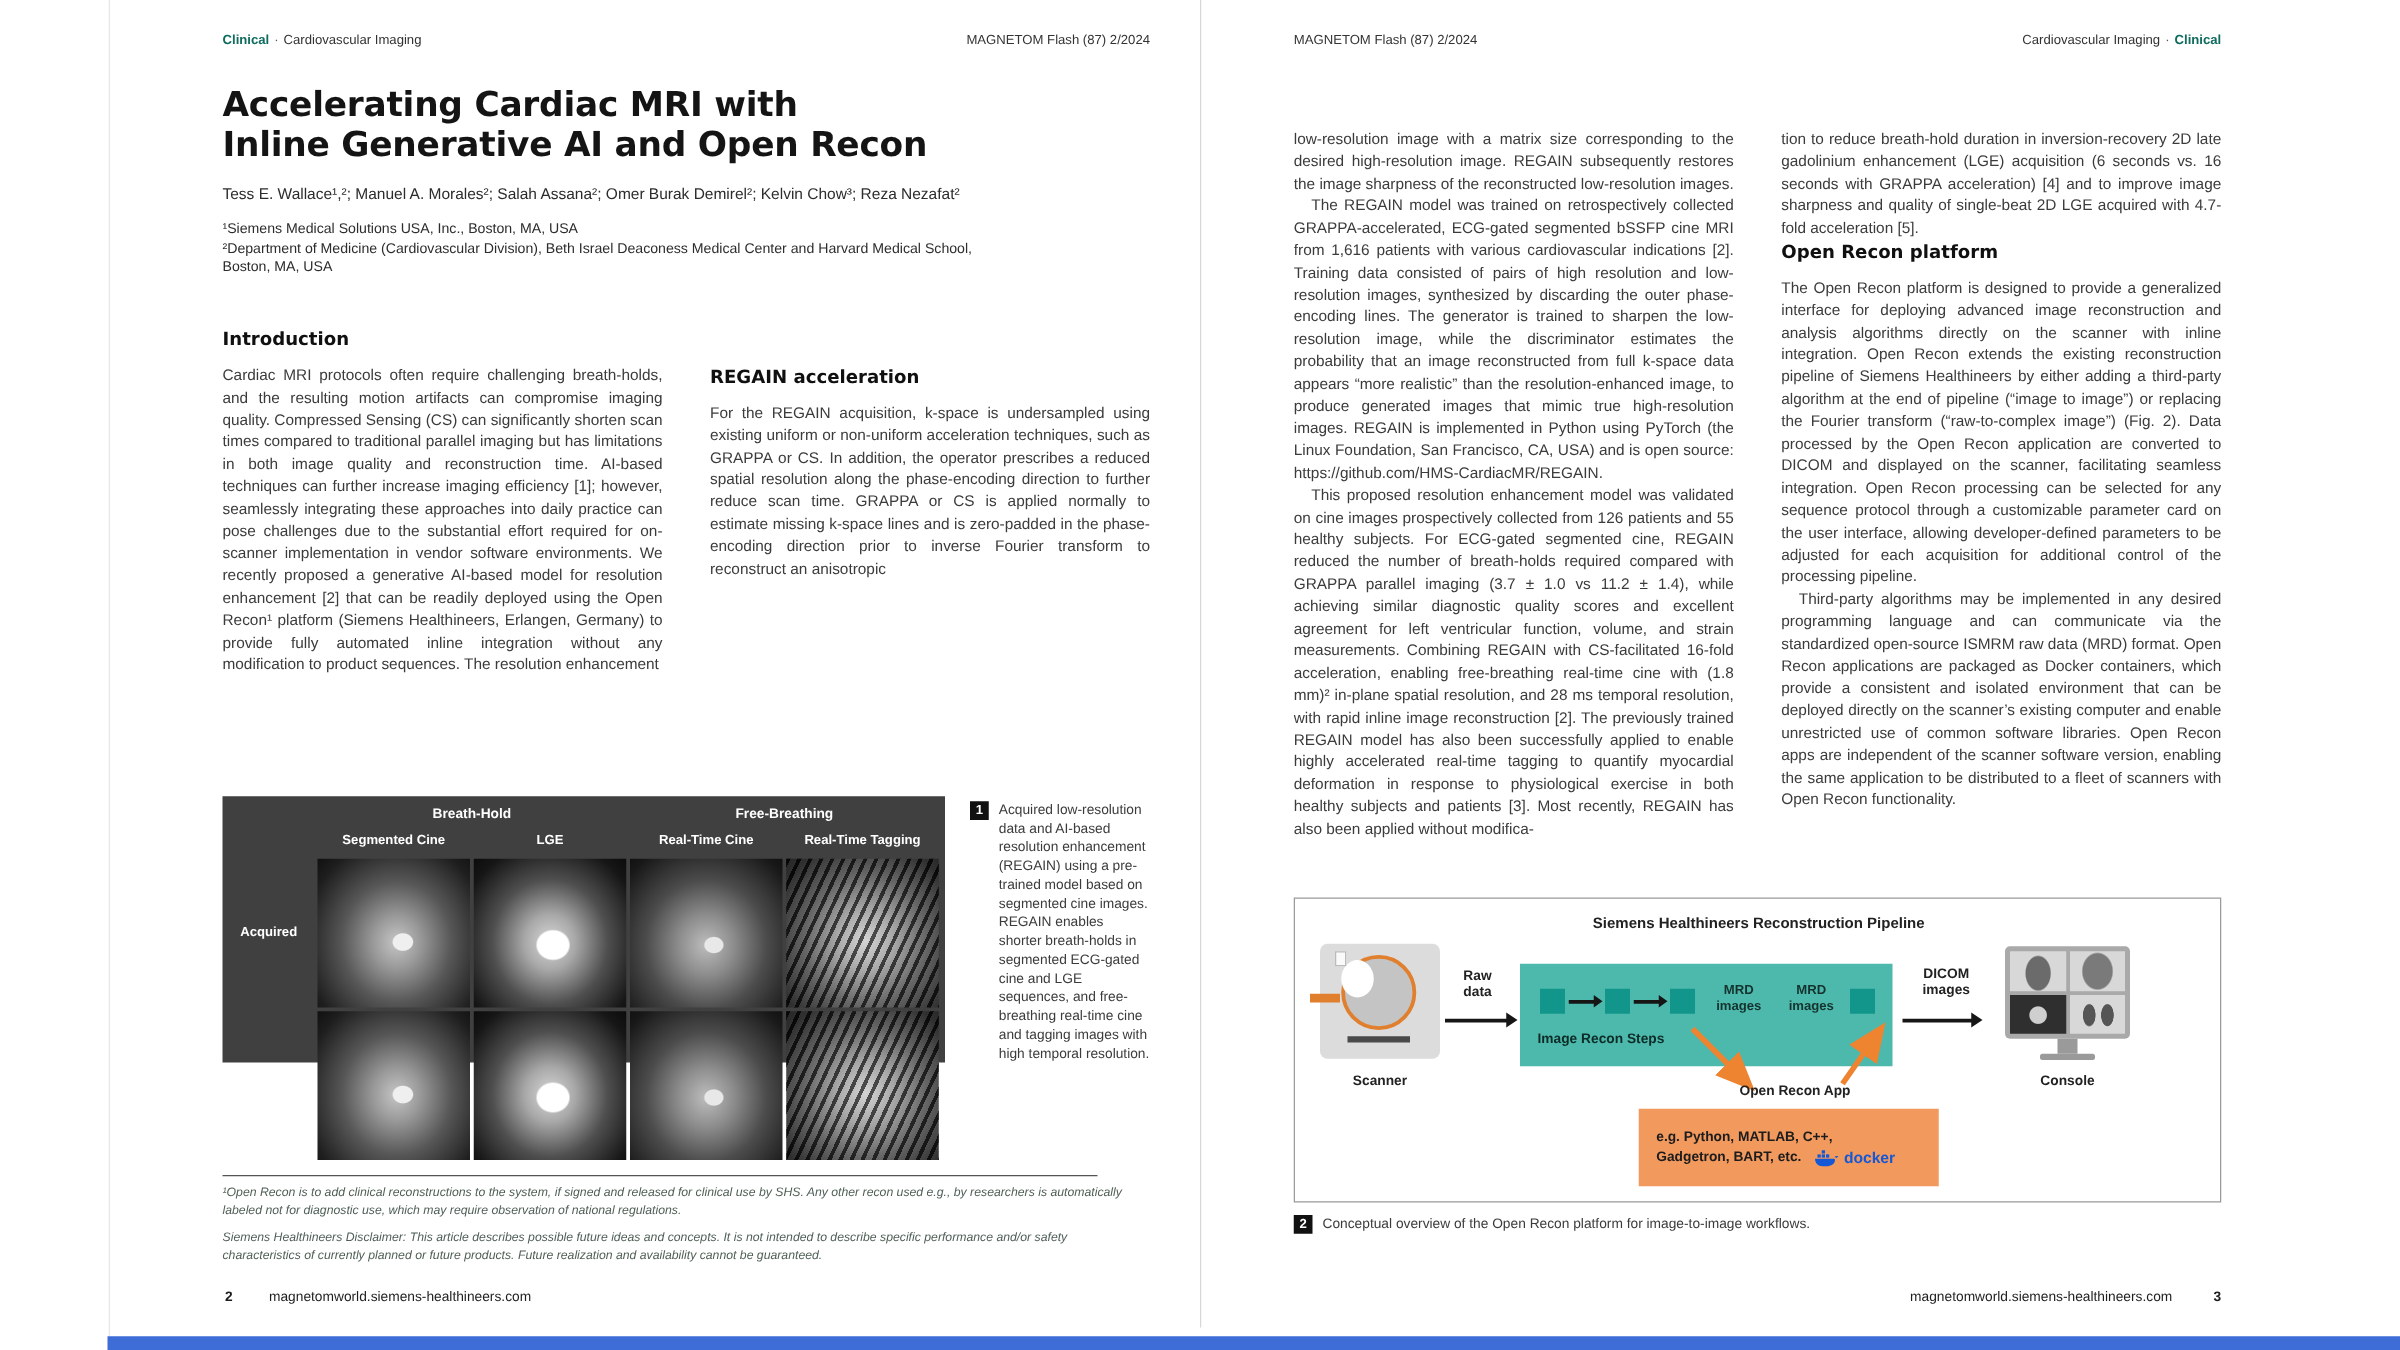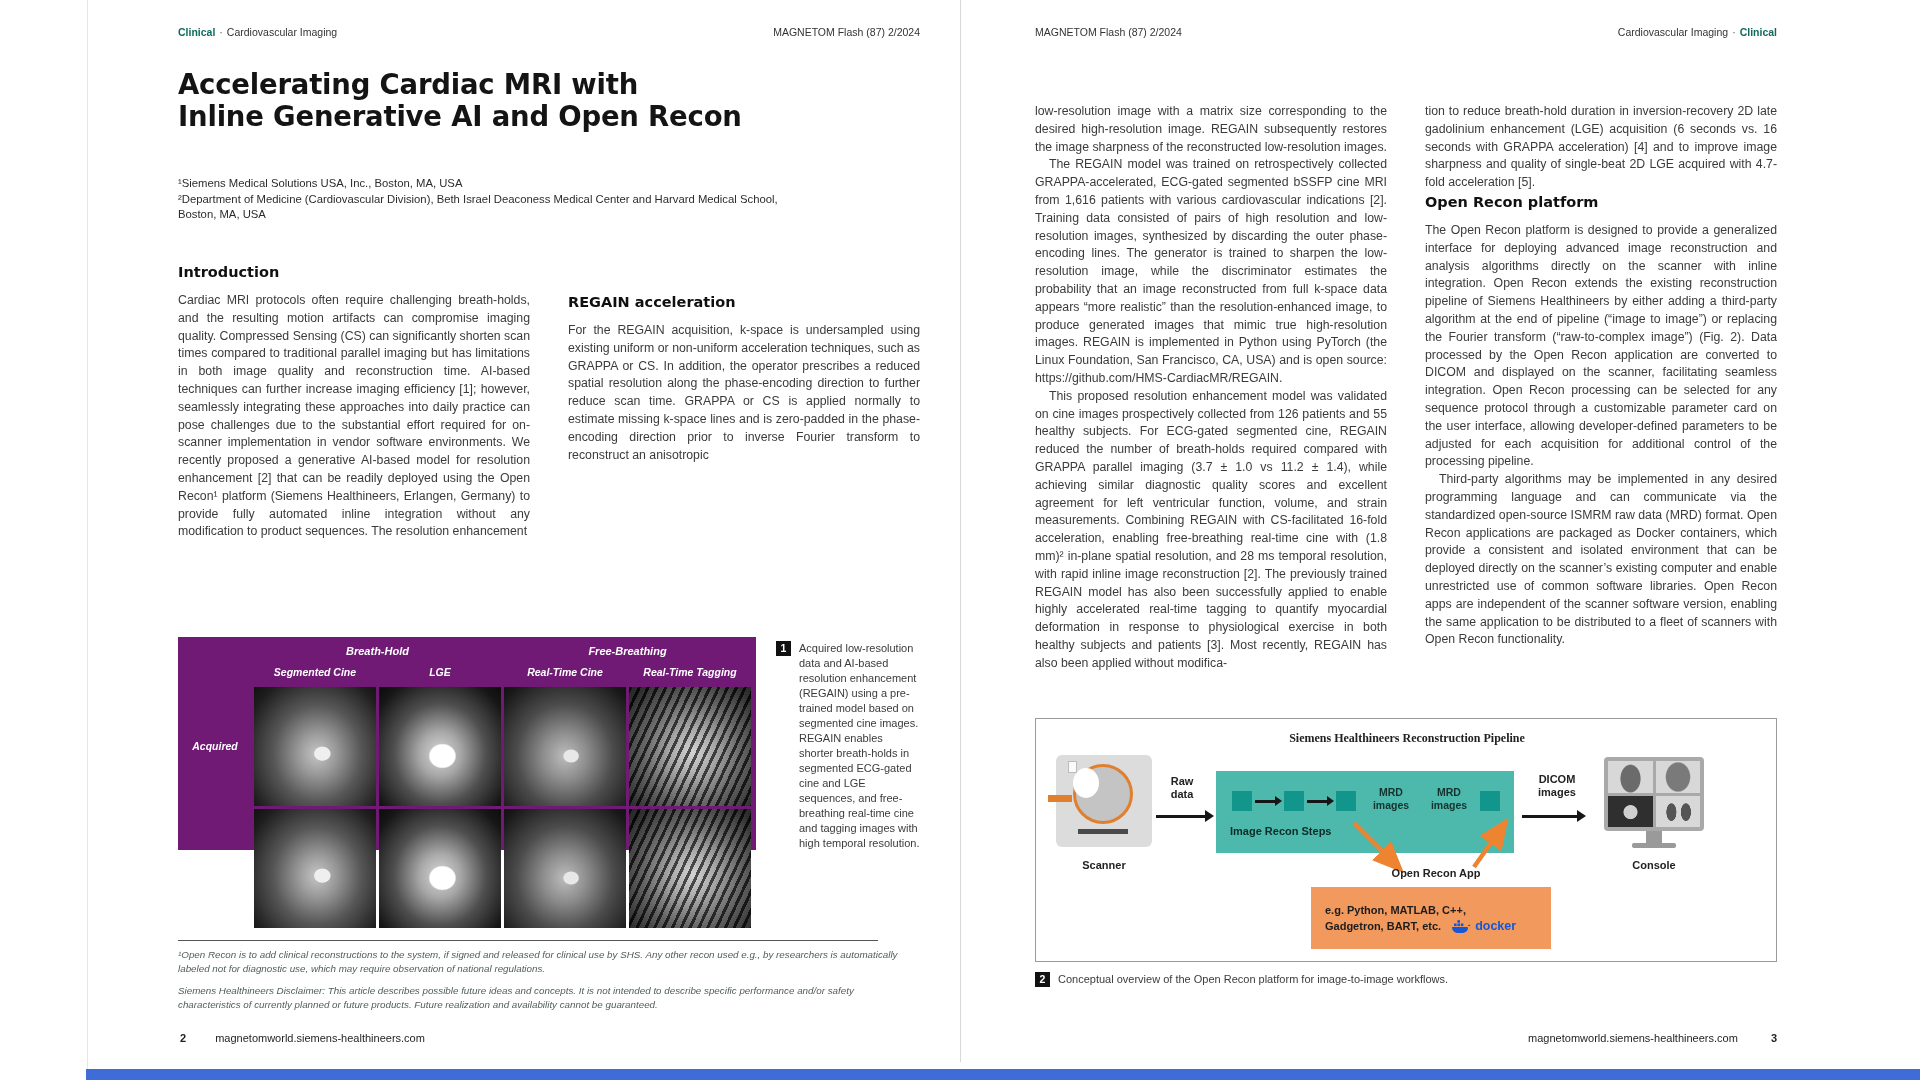--- a/index.html
+++ b/index.html
@@ -27,21 +27,21 @@
   #p1 .cols { top:262px; height:372px; }
   #p2 .cols { top:103px; height:612px; }
   .col { width:352px; font-size:12.3px; line-height:17.8px; color:#3b3b3b; text-align:justify; }
   h2.sect { font-family:"DejaVu Sans",sans-serif; font-size:14.5px; line-height:20px; margin:0 0 10px 0; color:#101010; }
   .pad-head { padding-top:30px; }
   .mt { margin-top:14px; }
   p { margin:0; }
   p.ind { text-indent:14px; }
 
   
-  .fig1 { position:absolute; top:637px; left:0; width:578px; height:213px; background:#701a75;font-style:italic; }
+  .fig1 { position:absolute; top:637px; left:0; width:578px; height:213px; background:#404040; }
   .fig1 .ghdr { position:absolute; top:8px; font-size:11px; font-weight:700; color:#fff; text-align:center; }
   .fig1 .clab { position:absolute; top:29px; font-size:10.5px; font-weight:700; color:#fff; text-align:center; width:122px; }
   .fig1 .rlab { position:absolute; left:0; width:74px; font-size:10.5px; font-weight:700; color:#fff; text-align:center; }
   .cell { position:absolute; width:122px; height:119px; }
   .m-cine { background-image:
       radial-gradient(14px 12px at 56% 56%, #efefef 0 55%, rgba(0,0,0,0) 62%),
       radial-gradient(95px 105px at 52% 56%, #c6c6c6 0%, #999 20%, #575757 46%, #1e1e1e 78%, #090909 100%); }
   .m-lge { background-image:
       radial-gradient(20px 18px at 52% 58%, #ffffff 0 62%, rgba(0,0,0,0) 70%),
       radial-gradient(92px 100px at 50% 56%, #d8d8d8 0%, #a8a8a8 22%, #4f4f4f 50%, #161616 80%, #070707 100%); }
@@ -62,21 +62,21 @@
   .fn { position:absolute; left:0; width:738px; font-size:9.8px; line-height:13.5px; font-style:italic; color:#4f5f55; }
   .fn1 { top:948px; } .fn2 { top:984px; }
 
   .pfoot { position:absolute; top:1032px; font-size:11px; color:#1e1e1e; }
   #p1 .pfoot { left:2px; } #p2 .pfoot { right:0; text-align:right; }
   .pnum { font-weight:700; }
   .footgap-l { margin-left:26px; } .footgap-r { margin-left:30px; }
 
   
   .fig2 { position:absolute; top:718px; left:0; width:742px; height:244px; border:1px solid #9a9a9a; background:#fff; }
-  .f2title { position:absolute; top:12px; left:0; width:742px; text-align:center; font-weight:700; font-size:12px; color:#222;font-family:Liberation Serif, serif; }
+  .f2title { position:absolute; top:12px; left:0; width:742px; text-align:center; font-weight:700; font-size:12px; color:#222; }
   .f2lab { position:absolute; font-size:11px; font-weight:600; color:#222; text-align:center; }
   .arr { position:absolute; height:3px; background:#161616; }
   .arr:after { content:""; position:absolute; right:-8px; top:-5px; width:0; height:0;
                border-left:9px solid #161616; border-top:6px solid transparent; border-bottom:6px solid transparent; }
   .arr.s { height:2.5px; } .arr.s:after { right:-6px; top:-4px; border-left:7px solid #161616;
                border-top:5px solid transparent; border-bottom:5px solid transparent; }
 
   .scanner { position:absolute; left:20px; top:36px; width:96px; height:92px; background:#dcdcdc; border-radius:6px; }
   .scan-ring { position:absolute; left:17px; top:9px; width:60px; height:60px; border-radius:50%;
                background:#c4c4c4; border:3px solid #e07f2e; }
@@ -123,20 +123,21 @@
         <span class="brand">Clinical</span><span class="sep">·</span><span>Cardiovascular Imaging</span>
       </span>
       <span>MAGNETOM Flash (87) 2/2024</span>
     </div>
 
     <div class="title">
       <div>Accelerating Cardiac MRI with</div>
       <div>Inline Generative AI and Open Recon</div>
     </div>
 
+    <div class="authors">Tess E. Wallace¹,²; Manuel A. Morales²; Salah Assana²; Omer Burak Demirel²; Kelvin Chow³; Reza Nezafat²</div>
 
     <div class="affils">
       <div>¹Siemens Medical Solutions USA, Inc., Boston, MA, USA</div>
       <div>²Department of Medicine (Cardiovascular Division), Beth Israel Deaconess Medical Center and Harvard Medical School, Boston, MA, USA</div>
     </div>
 
     <div class="cols">
       <div class="col">
         <h2 class="sect">Introduction</h2>
         <p>Cardiac MRI protocols often require challenging breath-holds, and the resulting motion artifacts can compromise imaging quality. Compressed Sensing (CS) can significantly shorten scan times compared to traditional parallel imaging but has limitations in both image quality and reconstruction time. AI-based techniques can further increase imaging efficiency [1]; however, seamlessly integrating these approaches into daily practice can pose challenges due to the substantial effort required for on-scanner implementation in vendor software environments. We recently proposed a generative AI-based model for resolution enhancement [2] that can be readily deployed using the Open Recon¹ platform (Siemens Healthineers, Erlangen, Germany) to provide fully automated inline integration without any modification to product sequences. The resolution enhancement</p>

